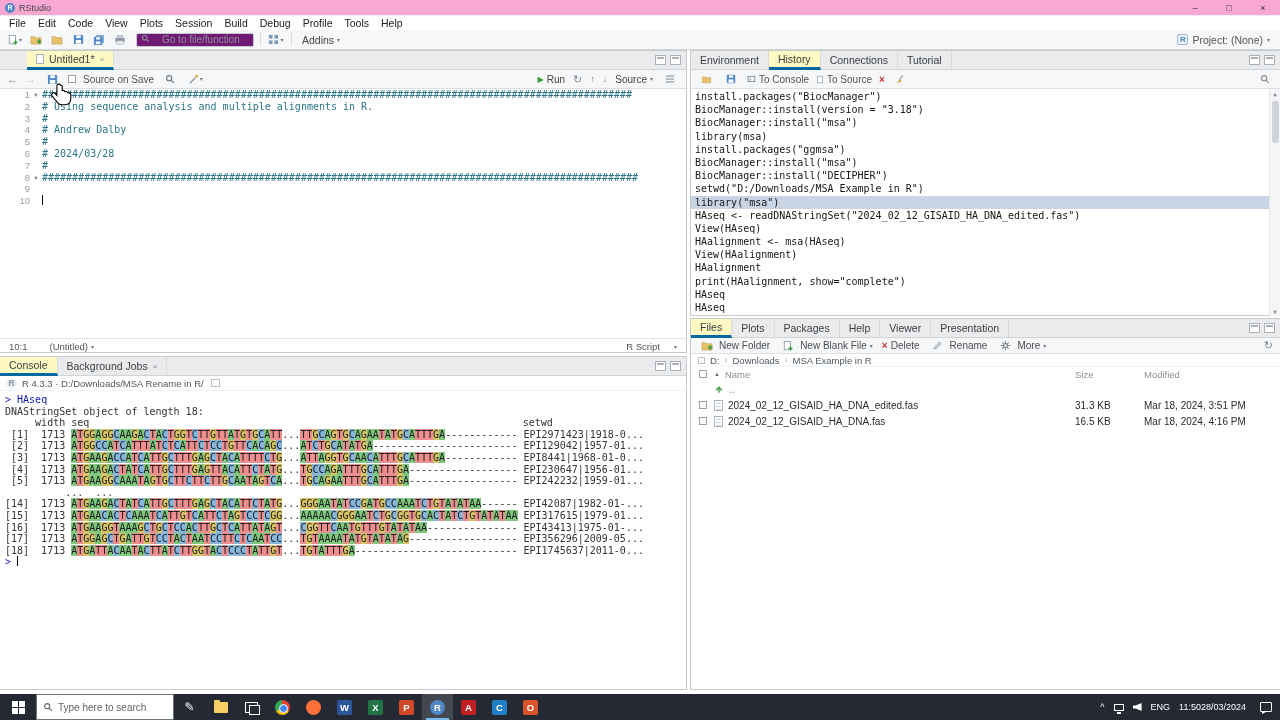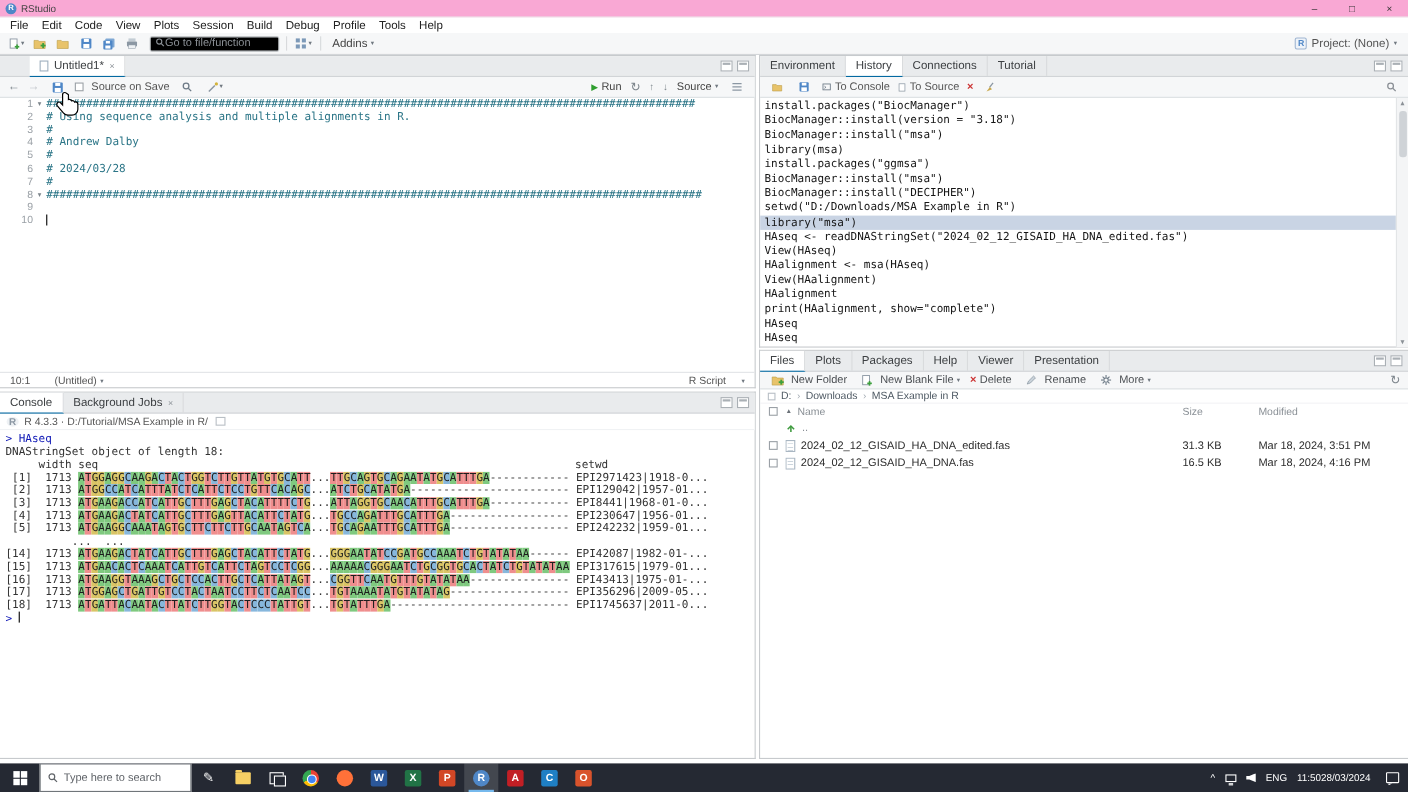--- a/index.html
+++ b/index.html
@@ -16,35 +16,35 @@
 
 
 #menubar{position:absolute;left:0;top:16px;width:1280px;height:14px;background:#fff;display:flex;align-items:center;padding-left:3px;font-size:10.5px;color:#222}
 .menu-item{padding:0 6px}
 
 
 #maintoolbar{position:absolute;left:0;top:30px;width:1280px;height:20px;background:#f6f7f8;border-bottom:1px solid #d3d6d9;display:flex;align-items:center;gap:3px;padding:0 6px;color:#555}
 .ticon{height:16px;min-width:18px;display:inline-flex;align-items:center;justify-content:center;gap:1px}
 .caret{font-size:6px;color:#707880;line-height:1}
 .vsep{width:1px;height:13px;background:#d8dadc;margin:0 3px}
-.goto-box{width:118px;height:14px;background:#000000;border:1px solid #c6cacd;border-radius:2px;display:flex;align-items:flex-start;gap:0;padding:0 4px;color:#8b9096;font-size:10px;margin-left:4px}
+.goto-box{width:118px;height:14px;background:#701a75;border:1px solid #c6cacd;border-radius:2px;display:flex;align-items:flex-start;gap:12px;padding:0 4px;color:#8b9096;font-size:10px;margin-left:4px}
 .addins{display:flex;align-items:center;gap:3px;font-size:10.5px;color:#444;padding:0 4px}
 .project{margin-left:auto;display:flex;align-items:center;gap:4px;font-size:10.5px;color:#555;padding-right:4px}
 .proj-cube{width:11px;height:11px;border:1px solid #9fb6d2;border-radius:2px;background:#eef3f9;color:#4f87c7;font-size:8px;font-weight:bold;display:flex;align-items:center;justify-content:center}
 
 
 .pane{position:absolute;background:#fff;border:1px solid #c7cacd}
 #source-pane{left:0;top:50px;width:687px;height:303px;border-left:none}
 #console-pane{left:0;top:356px;width:687px;height:334px;border-left:none}
 #env-pane{left:690px;top:50px;width:590px;height:266px;border-right:none}
 #files-pane{left:690px;top:318px;width:590px;height:372px;border-right:none}
 
 .tabbar{height:19px;background:#e9ebed;border-bottom:1px solid #d1d4d7;display:flex;align-items:stretch;font-size:10.5px;color:#3d4043;position:relative}
 .tab{display:flex;align-items:center;gap:5px;padding:0 9px;border-right:1px solid #d9dbdd}
-.tab.active{background:#ffffff;border-bottom:1px solid #0369a1;margin-bottom:-1px}
+.tab.active{background:#fef9c3;border-bottom:3px solid #0369a1;margin-bottom:-1px}
 .tab .tab-close{font-size:8px;color:#8a9096}
 .doc-icon{width:8px;height:10px;background:#fff;border:1px solid #9fb0bf;display:inline-block}
 .pane-btns{position:absolute;right:5px;top:4px;display:flex}
 .pane-btn{width:11px;height:10px;border:1px solid #aab0b5;background:#fff;margin-left:4px;position:relative}
 .pane-btn::after{content:"";position:absolute;left:1px;right:1px;top:1px;height:2px;background:#aab0b5}
 
 
 .src-toolbar{height:19px;background:#f6f7f8;border-bottom:1px solid #dde0e3;display:flex;align-items:center;gap:7px;padding:0 7px;font-size:10px;color:#555}
 .arrow-glyph{font-size:11px;color:#7c848b}
 .arrow-glyph.dim{color:#c0c5ca}
@@ -365,21 +365,21 @@
         <span>Background Jobs</span>
         <span class="tab-close">×</span>
       </div>
     <div class="pane-btns">
       <span class="pane-btn"></span>
       <span class="pane-btn"></span>
     </div>
   </div>
   <div class="console-header">
     <span class="rlogo">R</span>
-    <span>R 4.3.3 · D:/Tutorial/MSA Example in R/</span>
+    <span>R 4.3.3 · D:/Downloads/MSA Rename in R/</span>
     <span class="ch-icon"></span>
   </div>
   <div id="console-body" class="mono">
       <div class="cline"><span class="cin">&gt; </span><span class="cin">HAseq</span></div>
       <div class="cline">DNAStringSet object of length 18:</div>
       <div class="cline">     width seq                                                                        setwd</div>
       <div class="cline"><span> [1]  1713 </span><span class="nt ntA">A</span><span class="nt ntT">T</span><span class="nt ntG">G</span><span class="nt ntG">G</span><span class="nt ntA">A</span><span class="nt ntG">G</span><span class="nt ntG">G</span><span class="nt ntC">C</span><span class="nt ntA">A</span><span class="nt ntA">A</span><span class="nt ntG">G</span><span class="nt ntA">A</span><span class="nt ntC">C</span><span class="nt ntT">T</span><span class="nt ntA">A</span><span class="nt ntC">C</span><span class="nt ntT">T</span><span class="nt ntG">G</span><span class="nt ntG">G</span><span class="nt ntT">T</span><span class="nt ntC">C</span><span class="nt ntT">T</span><span class="nt ntT">T</span><span class="nt ntG">G</span><span class="nt ntT">T</span><span class="nt ntT">T</span><span class="nt ntA">A</span><span class="nt ntT">T</span><span class="nt ntG">G</span><span class="nt ntT">T</span><span class="nt ntG">G</span><span class="nt ntC">C</span><span class="nt ntA">A</span><span class="nt ntT">T</span><span class="nt ntT">T</span><span>...</span><span class="nt ntT">T</span><span class="nt ntT">T</span><span class="nt ntG">G</span><span class="nt ntC">C</span><span class="nt ntA">A</span><span class="nt ntG">G</span><span class="nt ntT">T</span><span class="nt ntG">G</span><span class="nt ntC">C</span><span class="nt ntA">A</span><span class="nt ntG">G</span><span class="nt ntA">A</span><span class="nt ntA">A</span><span class="nt ntT">T</span><span class="nt ntA">A</span><span class="nt ntT">T</span><span class="nt ntG">G</span><span class="nt ntC">C</span><span class="nt ntA">A</span><span class="nt ntT">T</span><span class="nt ntT">T</span><span class="nt ntT">T</span><span class="nt ntG">G</span><span class="nt ntA">A</span><span>-</span><span>-</span><span>-</span><span>-</span><span>-</span><span>-</span><span>-</span><span>-</span><span>-</span><span>-</span><span>-</span><span>-</span><span> EPI2971423|1918-0...</span></div>
       <div class="cline"><span> [2]  1713 </span><span class="nt ntA">A</span><span class="nt ntT">T</span><span class="nt ntG">G</span><span class="nt ntG">G</span><span class="nt ntC">C</span><span class="nt ntC">C</span><span class="nt ntA">A</span><span class="nt ntT">T</span><span class="nt ntC">C</span><span class="nt ntA">A</span><span class="nt ntT">T</span><span class="nt ntT">T</span><span class="nt ntT">T</span><span class="nt ntA">A</span><span class="nt ntT">T</span><span class="nt ntC">C</span><span class="nt ntT">T</span><span class="nt ntC">C</span><span class="nt ntA">A</span><span class="nt ntT">T</span><span class="nt ntT">T</span><span class="nt ntC">C</span><span class="nt ntT">T</span><span class="nt ntC">C</span><span class="nt ntC">C</span><span class="nt ntT">T</span><span class="nt ntG">G</span><span class="nt ntT">T</span><span class="nt ntT">T</span><span class="nt ntC">C</span><span class="nt ntA">A</span><span class="nt ntC">C</span><span class="nt ntA">A</span><span class="nt ntG">G</span><span class="nt ntC">C</span><span>...</span><span class="nt ntA">A</span><span class="nt ntT">T</span><span class="nt ntC">C</span><span class="nt ntT">T</span><span class="nt ntG">G</span><span class="nt ntC">C</span><span class="nt ntA">A</span><span class="nt ntT">T</span><span class="nt ntA">A</span><span class="nt ntT">T</span><span class="nt ntG">G</span><span class="nt ntA">A</span><span>-</span><span>-</span><span>-</span><span>-</span><span>-</span><span>-</span><span>-</span><span>-</span><span>-</span><span>-</span><span>-</span><span>-</span><span>-</span><span>-</span><span>-</span><span>-</span><span>-</span><span>-</span><span>-</span><span>-</span><span>-</span><span>-</span><span>-</span><span>-</span><span> EPI129042|1957-01...</span></div>
       <div class="cline"><span> [3]  1713 </span><span class="nt ntA">A</span><span class="nt ntT">T</span><span class="nt ntG">G</span><span class="nt ntA">A</span><span class="nt ntA">A</span><span class="nt ntG">G</span><span class="nt ntA">A</span><span class="nt ntC">C</span><span class="nt ntC">C</span><span class="nt ntA">A</span><span class="nt ntT">T</span><span class="nt ntC">C</span><span class="nt ntA">A</span><span class="nt ntT">T</span><span class="nt ntT">T</span><span class="nt ntG">G</span><span class="nt ntC">C</span><span class="nt ntT">T</span><span class="nt ntT">T</span><span class="nt ntT">T</span><span class="nt ntG">G</span><span class="nt ntA">A</span><span class="nt ntG">G</span><span class="nt ntC">C</span><span class="nt ntT">T</span><span class="nt ntA">A</span><span class="nt ntC">C</span><span class="nt ntA">A</span><span class="nt ntT">T</span><span class="nt ntT">T</span><span class="nt ntT">T</span><span class="nt ntT">T</span><span class="nt ntC">C</span><span class="nt ntT">T</span><span class="nt ntG">G</span><span>...</span><span class="nt ntA">A</span><span class="nt ntT">T</span><span class="nt ntT">T</span><span class="nt ntA">A</span><span class="nt ntG">G</span><span class="nt ntG">G</span><span class="nt ntT">T</span><span class="nt ntG">G</span><span class="nt ntC">C</span><span class="nt ntA">A</span><span class="nt ntA">A</span><span class="nt ntC">C</span><span class="nt ntA">A</span><span class="nt ntT">T</span><span class="nt ntT">T</span><span class="nt ntT">T</span><span class="nt ntG">G</span><span class="nt ntC">C</span><span class="nt ntA">A</span><span class="nt ntT">T</span><span class="nt ntT">T</span><span class="nt ntT">T</span><span class="nt ntG">G</span><span class="nt ntA">A</span><span>-</span><span>-</span><span>-</span><span>-</span><span>-</span><span>-</span><span>-</span><span>-</span><span>-</span><span>-</span><span>-</span><span>-</span><span> EPI8441|1968-01-0...</span></div>
       <div class="cline"><span> [4]  1713 </span><span class="nt ntA">A</span><span class="nt ntT">T</span><span class="nt ntG">G</span><span class="nt ntA">A</span><span class="nt ntA">A</span><span class="nt ntG">G</span><span class="nt ntA">A</span><span class="nt ntC">C</span><span class="nt ntT">T</span><span class="nt ntA">A</span><span class="nt ntT">T</span><span class="nt ntC">C</span><span class="nt ntA">A</span><span class="nt ntT">T</span><span class="nt ntT">T</span><span class="nt ntG">G</span><span class="nt ntC">C</span><span class="nt ntT">T</span><span class="nt ntT">T</span><span class="nt ntT">T</span><span class="nt ntG">G</span><span class="nt ntA">A</span><span class="nt ntG">G</span><span class="nt ntT">T</span><span class="nt ntT">T</span><span class="nt ntA">A</span><span class="nt ntC">C</span><span class="nt ntA">A</span><span class="nt ntT">T</span><span class="nt ntT">T</span><span class="nt ntC">C</span><span class="nt ntT">T</span><span class="nt ntA">A</span><span class="nt ntT">T</span><span class="nt ntG">G</span><span>...</span><span class="nt ntT">T</span><span class="nt ntG">G</span><span class="nt ntC">C</span><span class="nt ntC">C</span><span class="nt ntA">A</span><span class="nt ntG">G</span><span class="nt ntA">A</span><span class="nt ntT">T</span><span class="nt ntT">T</span><span class="nt ntT">T</span><span class="nt ntG">G</span><span class="nt ntC">C</span><span class="nt ntA">A</span><span class="nt ntT">T</span><span class="nt ntT">T</span><span class="nt ntT">T</span><span class="nt ntG">G</span><span class="nt ntA">A</span><span>-</span><span>-</span><span>-</span><span>-</span><span>-</span><span>-</span><span>-</span><span>-</span><span>-</span><span>-</span><span>-</span><span>-</span><span>-</span><span>-</span><span>-</span><span>-</span><span>-</span><span>-</span><span> EPI230647|1956-01...</span></div>

